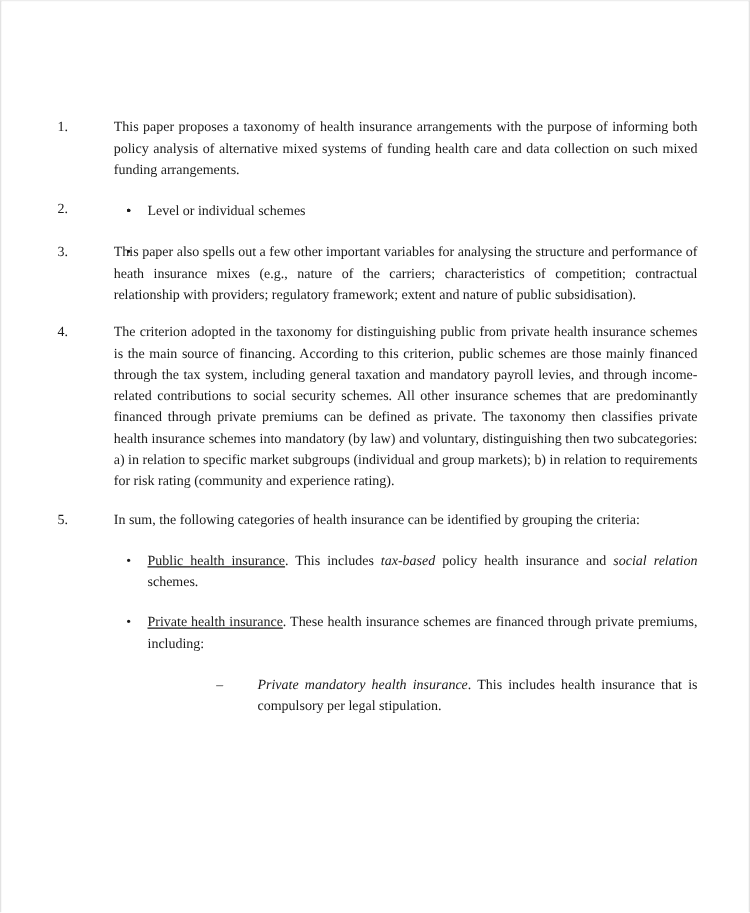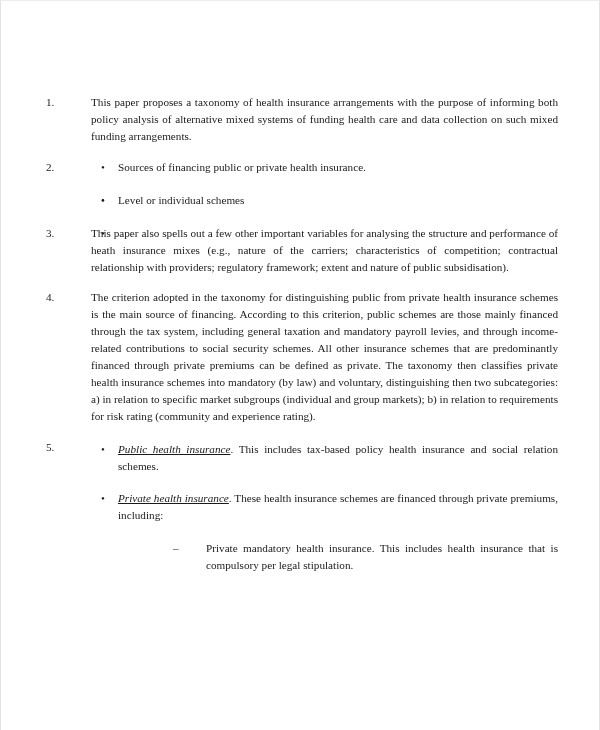--- a/index.html
+++ b/index.html
@@ -109,43 +109,42 @@
   }
   ul.sub-dashes > li:last-child { margin-bottom: 0; }
   ul.sub-dashes > li .marker {
     position: absolute;
     left: 70px;
     top: 0;
     font-size: 11.2px;
     line-height: 17px;
   }
 
-  .u { text-decoration: underline; font-style: italic; }
-  .i { }
+  .u { text-decoration: underline; }
+  .i { font-style: italic; }
   .run { }
 </style>
 </head>
 <body>
 
 <div id="page">
   <div id="content">
 
     <p class="para">
       <span class="num">1.</span>
       <span class="run">This paper proposes a taxonomy of health insurance arrangements with the purpose of informing both policy analysis of alternative mixed systems of funding health care and data collection on such mixed funding arrangements.</span>
     </p>
 
     <p class="para">
       <span class="num">2.</span>
     </p>
 
     <ul class="bullets">
       <li>
         <span class="marker">•</span>
-        <span>Sources of financing public or private health insurance.</span>
       </li>
       <li>
         <span class="marker">•</span>
       </li>
       <li>
         <span class="marker">•</span>
         <span>Level or individual schemes</span>
       </li>
       <li>
         <span class="marker">•</span>
@@ -157,20 +156,21 @@
       <span class="run">This paper also spells out a few other important variables for analysing the structure and performance of heath insurance mixes (e.g., nature of the carriers; characteristics of competition; contractual relationship with providers; regulatory framework; extent and nature of public subsidisation).</span>
     </p>
 
     <p class="para" style="margin-bottom:14px;">
       <span class="num">4.</span>
       <span class="run">The criterion adopted in the taxonomy for distinguishing public from private health insurance schemes is the main source of financing. According to this criterion, public schemes are those mainly financed through the tax system, including general taxation and mandatory payroll levies, and through income-related contributions to social security schemes. All other insurance schemes that are predominantly financed through private premiums can be defined as private. The taxonomy then classifies private health insurance schemes into mandatory (by law) and voluntary, distinguishing then two subcategories: a) in relation to specific market subgroups (individual and group markets); b) in relation to requirements for risk rating (community and experience rating).</span>
     </p>
 
     <p class="para last-line-natural" style="margin-bottom:16px;">
       <span class="num">5.</span>
+      <span class="run">In sum, the following categories of health insurance can be identified by grouping the criteria:</span>
     </p>
 
     <ul class="cat-bullets">
       <li class="cat-item">
         <span class="marker">•</span>
         <span class="u">Public health insurance</span><span>. This includes </span><span class="i">tax-based</span><span> policy health insurance and </span><span class="i">social relation</span><span> schemes.</span>
       </li>
       <li class="cat-item" style="margin-bottom:0;">
         <span class="marker">•</span>
         <span class="u">Private health insurance</span><span>. These health insurance schemes are financed through private premiums, including:</span>

